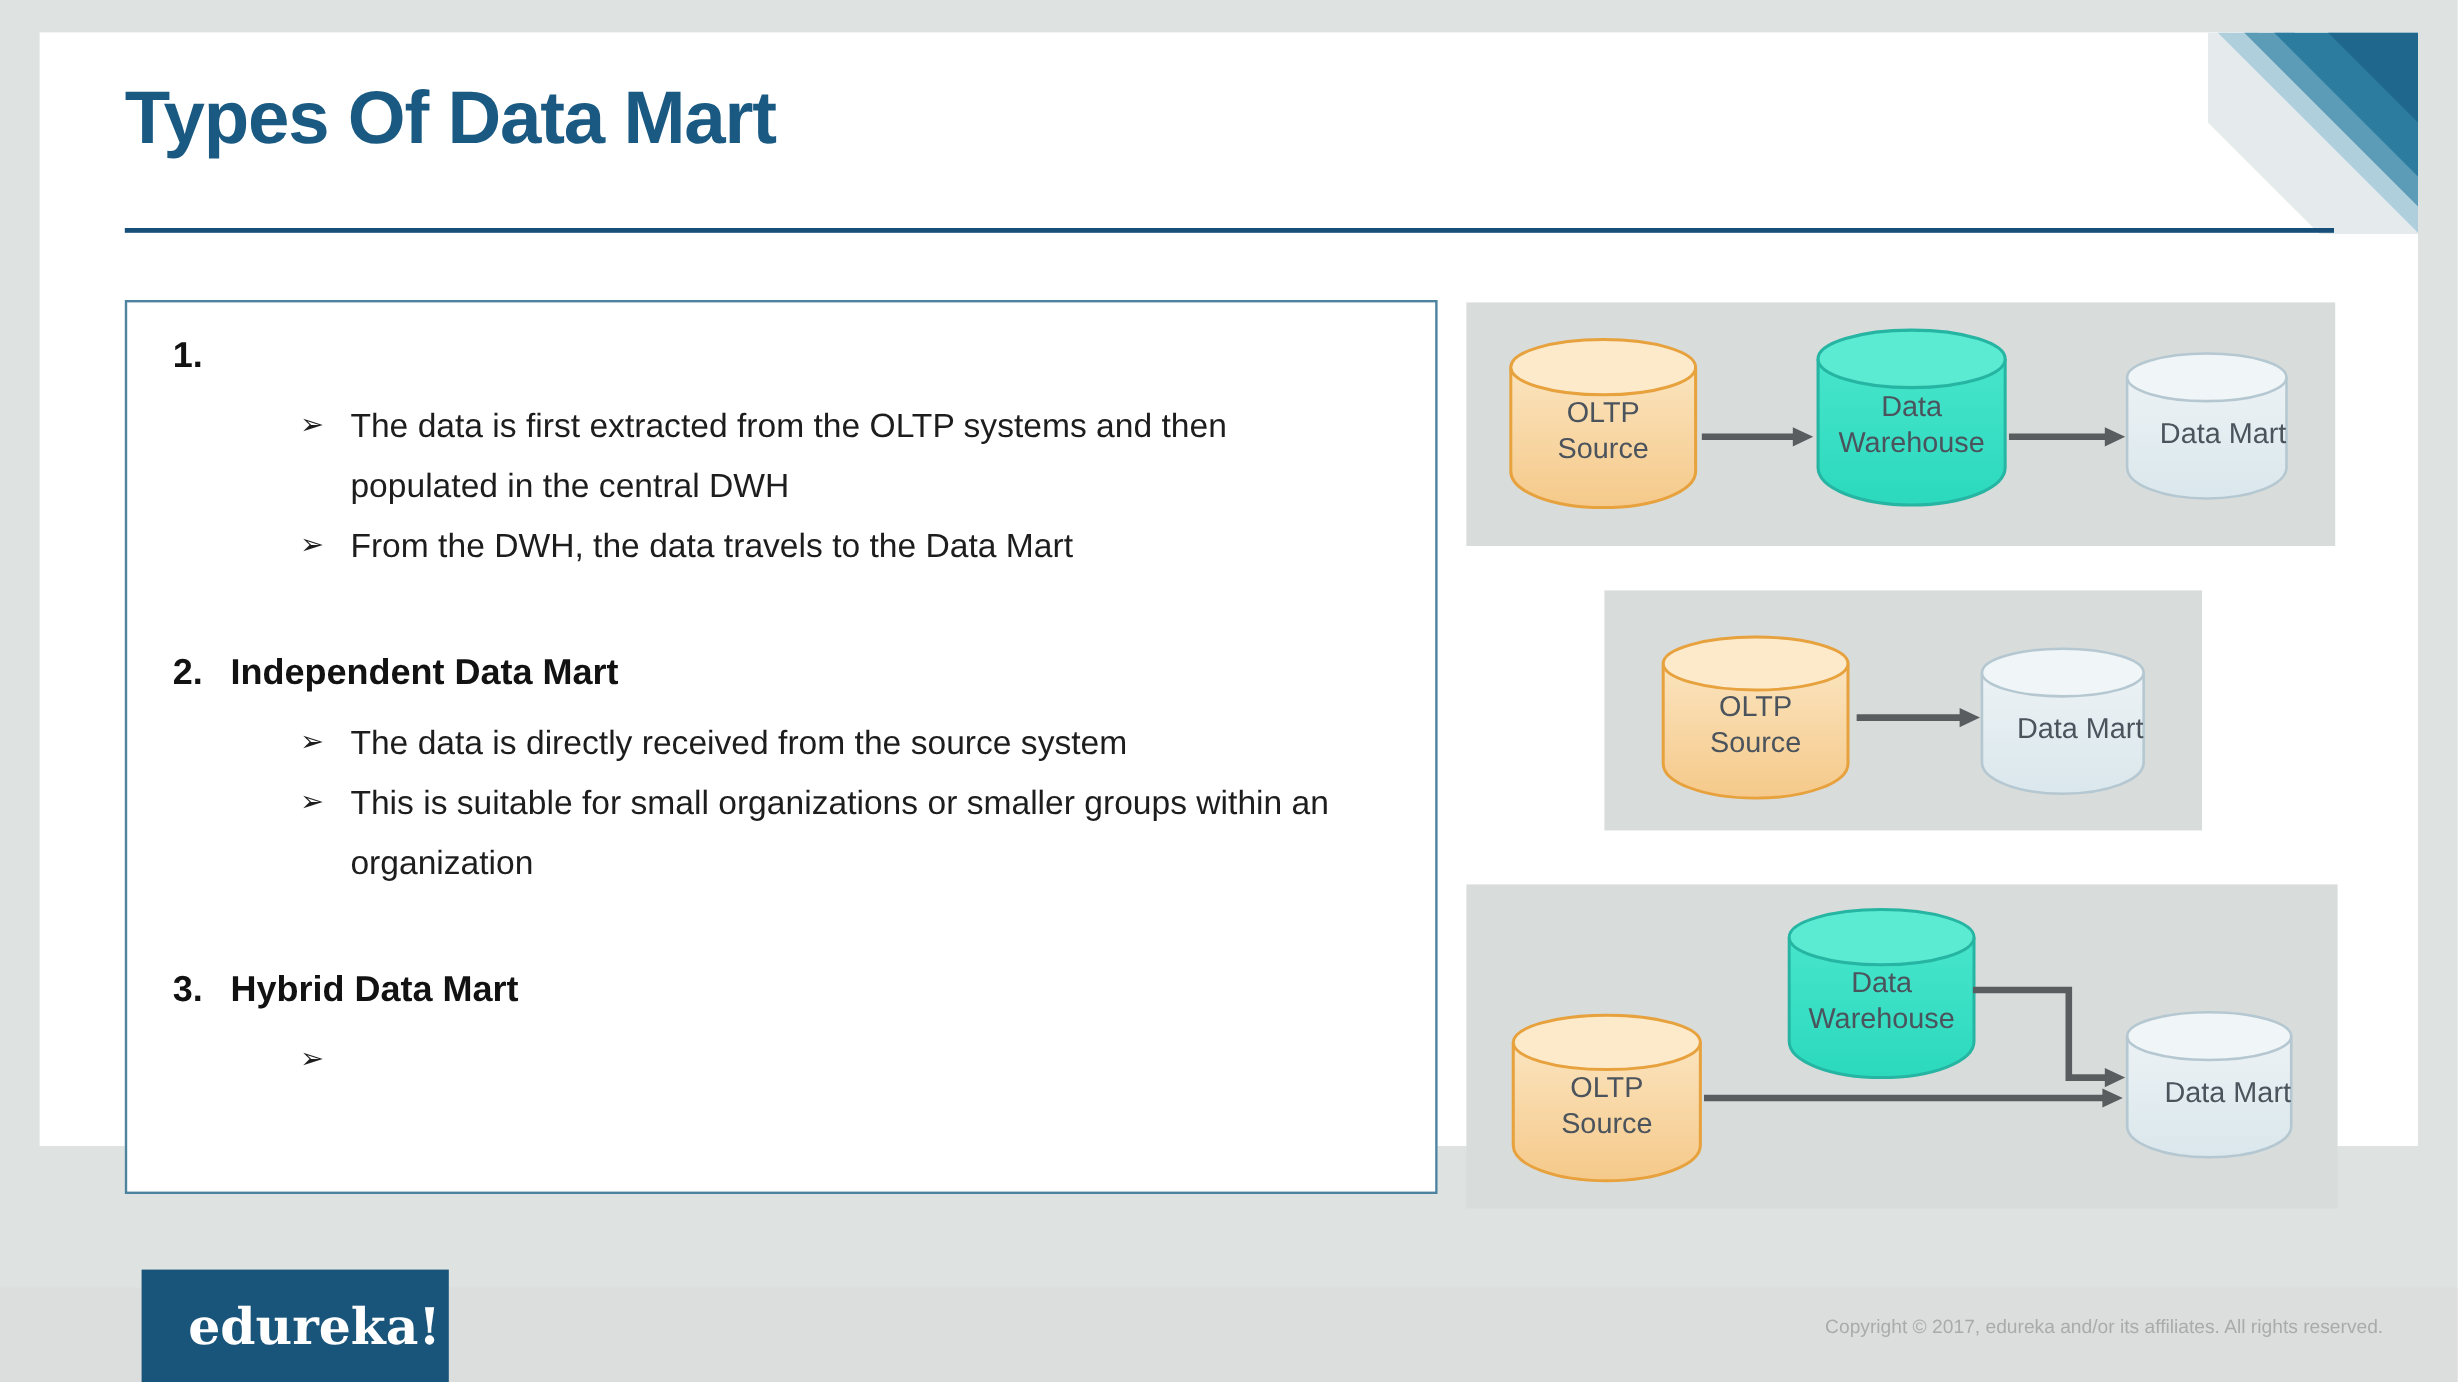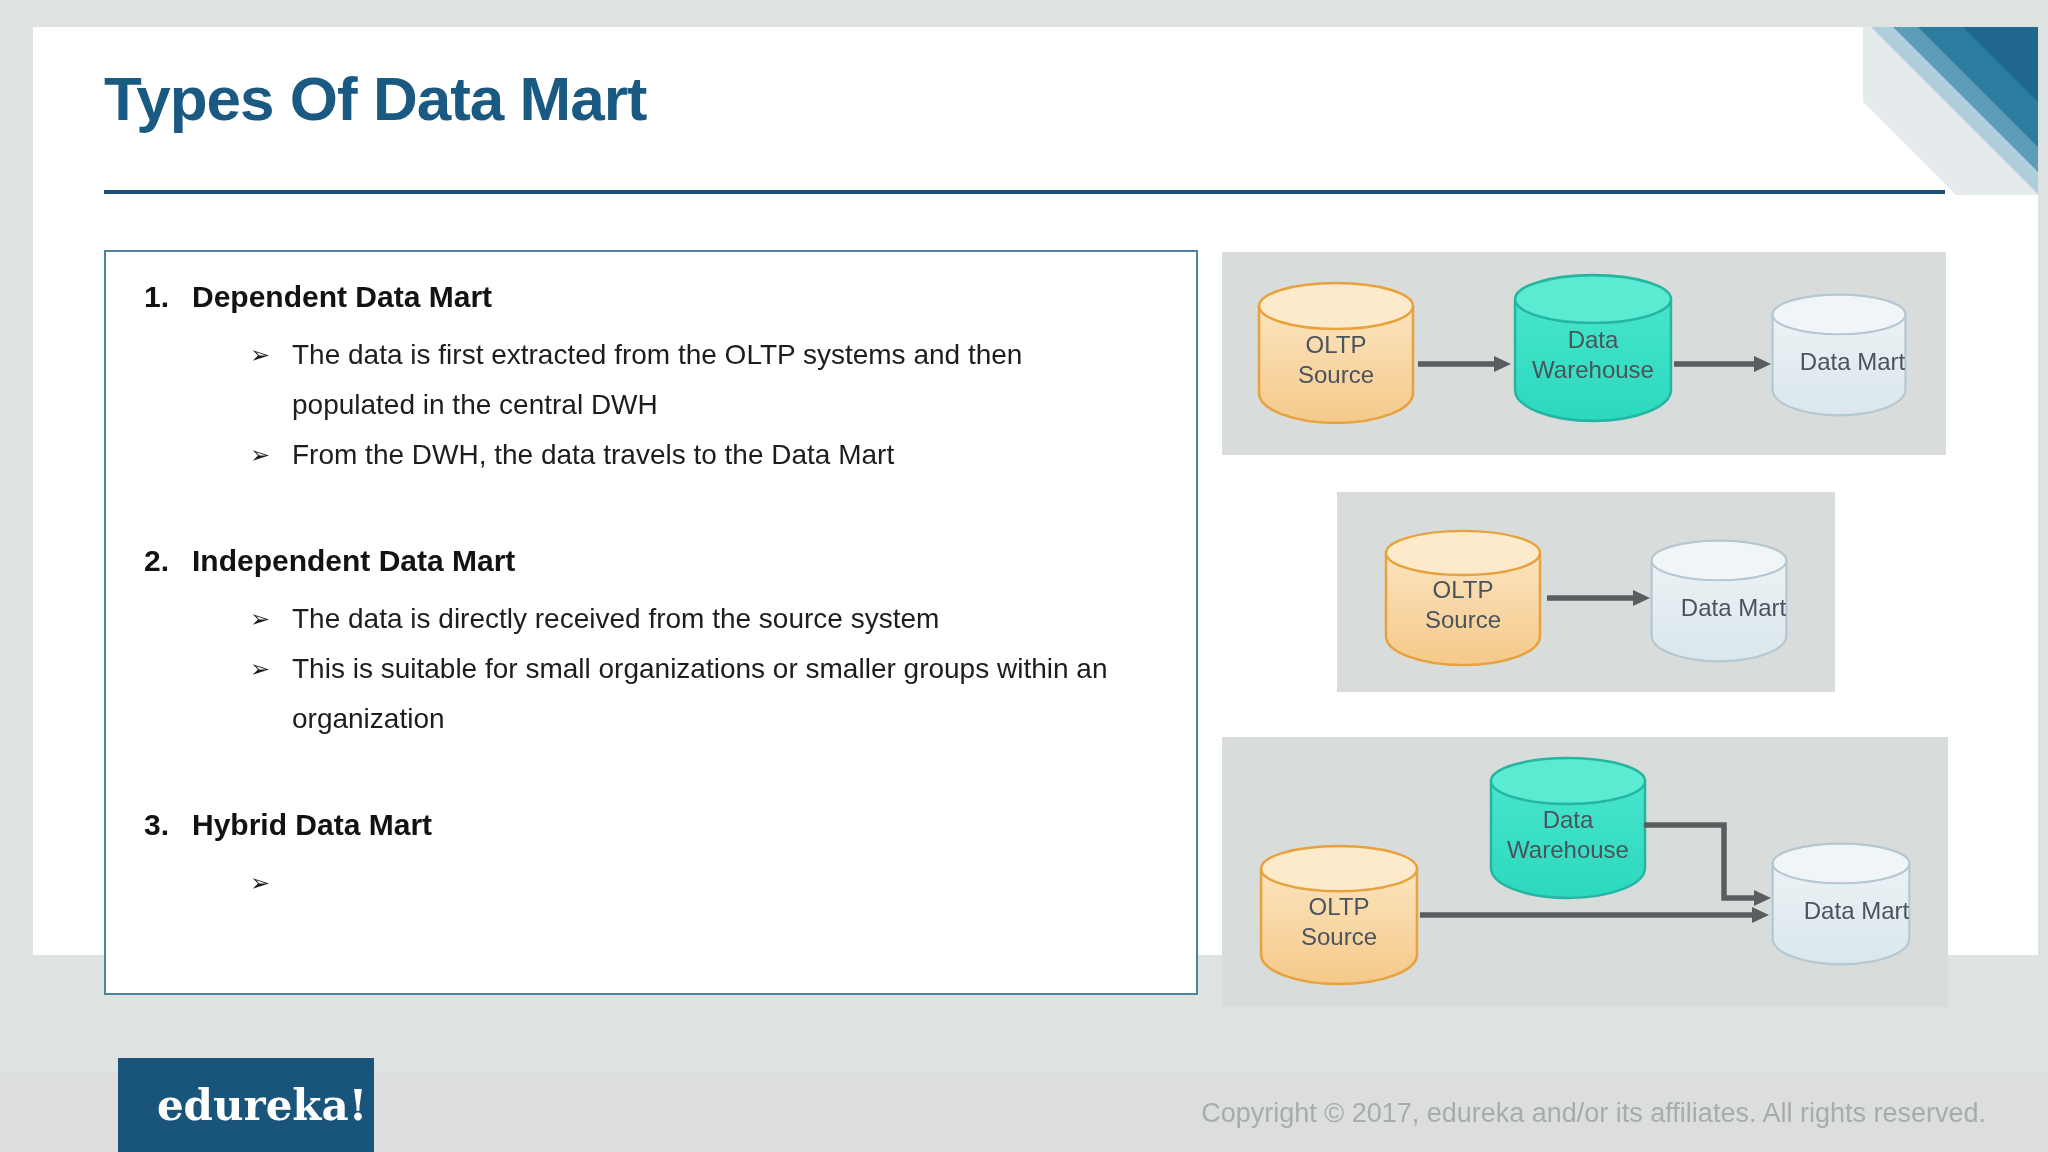--- a/index.html
+++ b/index.html
@@ -4,21 +4,20 @@
 <style>
   html,body{margin:0;padding:0;}
   body{
     width:2048px;height:1152px;position:relative;overflow:hidden;
     background:#dee2e0;
     font-family:"Liberation Sans", sans-serif;
   }
   .slide{
     position:absolute;left:33px;top:27px;width:1982px;height:928px;
     background:#ffffff;
-    padding-left:23px;
   }
   
   .corner-deco{position:absolute;top:0;right:0;width:175px;height:168px;}
   
   .page-title{
     position:absolute;left:71px;top:36px;margin:0;
     font-size:62px;font-weight:bold;color:#1a5a82;letter-spacing:-1px;
   }
   .title-rule{
     position:absolute;left:71px;top:163px;width:1841px;height:4px;
@@ -71,21 +70,21 @@
   .logo-box{
     position:absolute;left:118px;top:1058px;width:256px;height:94px;
     background:#19547a;display:flex;align-items:center;justify-content:center;
   }
   .logo-text{
     color:#ffffff;font-family:"DejaVu Serif", serif;font-weight:bold;
     font-size:42px;letter-spacing:0px;margin-left:32px;
   }
   .copyright{
     position:absolute;right:62px;top:1098px;
-    font-size:27px;color:#a8acab;
+    font-size:16px;color:#a8acab;
   }
   .hidden-defs{position:absolute;width:0;height:0;}
 </style>
 </head>
 <body>
 
 <svg class="hidden-defs" aria-hidden="true">
   <defs>
     <linearGradient id="gradOltp" x1="0" y1="0" x2="0" y2="1">
       <stop offset="0" stop-color="#fbe4be"></stop>
@@ -113,21 +112,20 @@
   </svg>
 
   <h1 class="page-title">Types Of Data Mart</h1>
   <div class="title-rule"></div>
 
   <div class="content-box">
 
     <div class="section">
       <div class="section-head">
         <span class="section-num">1.</span>
-        <span>Dependent Data Mart</span>
       </div>
       <div class="bullet">
         <span class="bullet-marker">➢</span>
         <div class="bullet-text">The data is first extracted from the OLTP systems and then
 populated in the central DWH</div>
       </div>
       <div class="bullet">
         <span class="bullet-marker">➢</span>
         <div class="bullet-text">From the DWH, the data travels to the Data Mart</div>
       </div>

